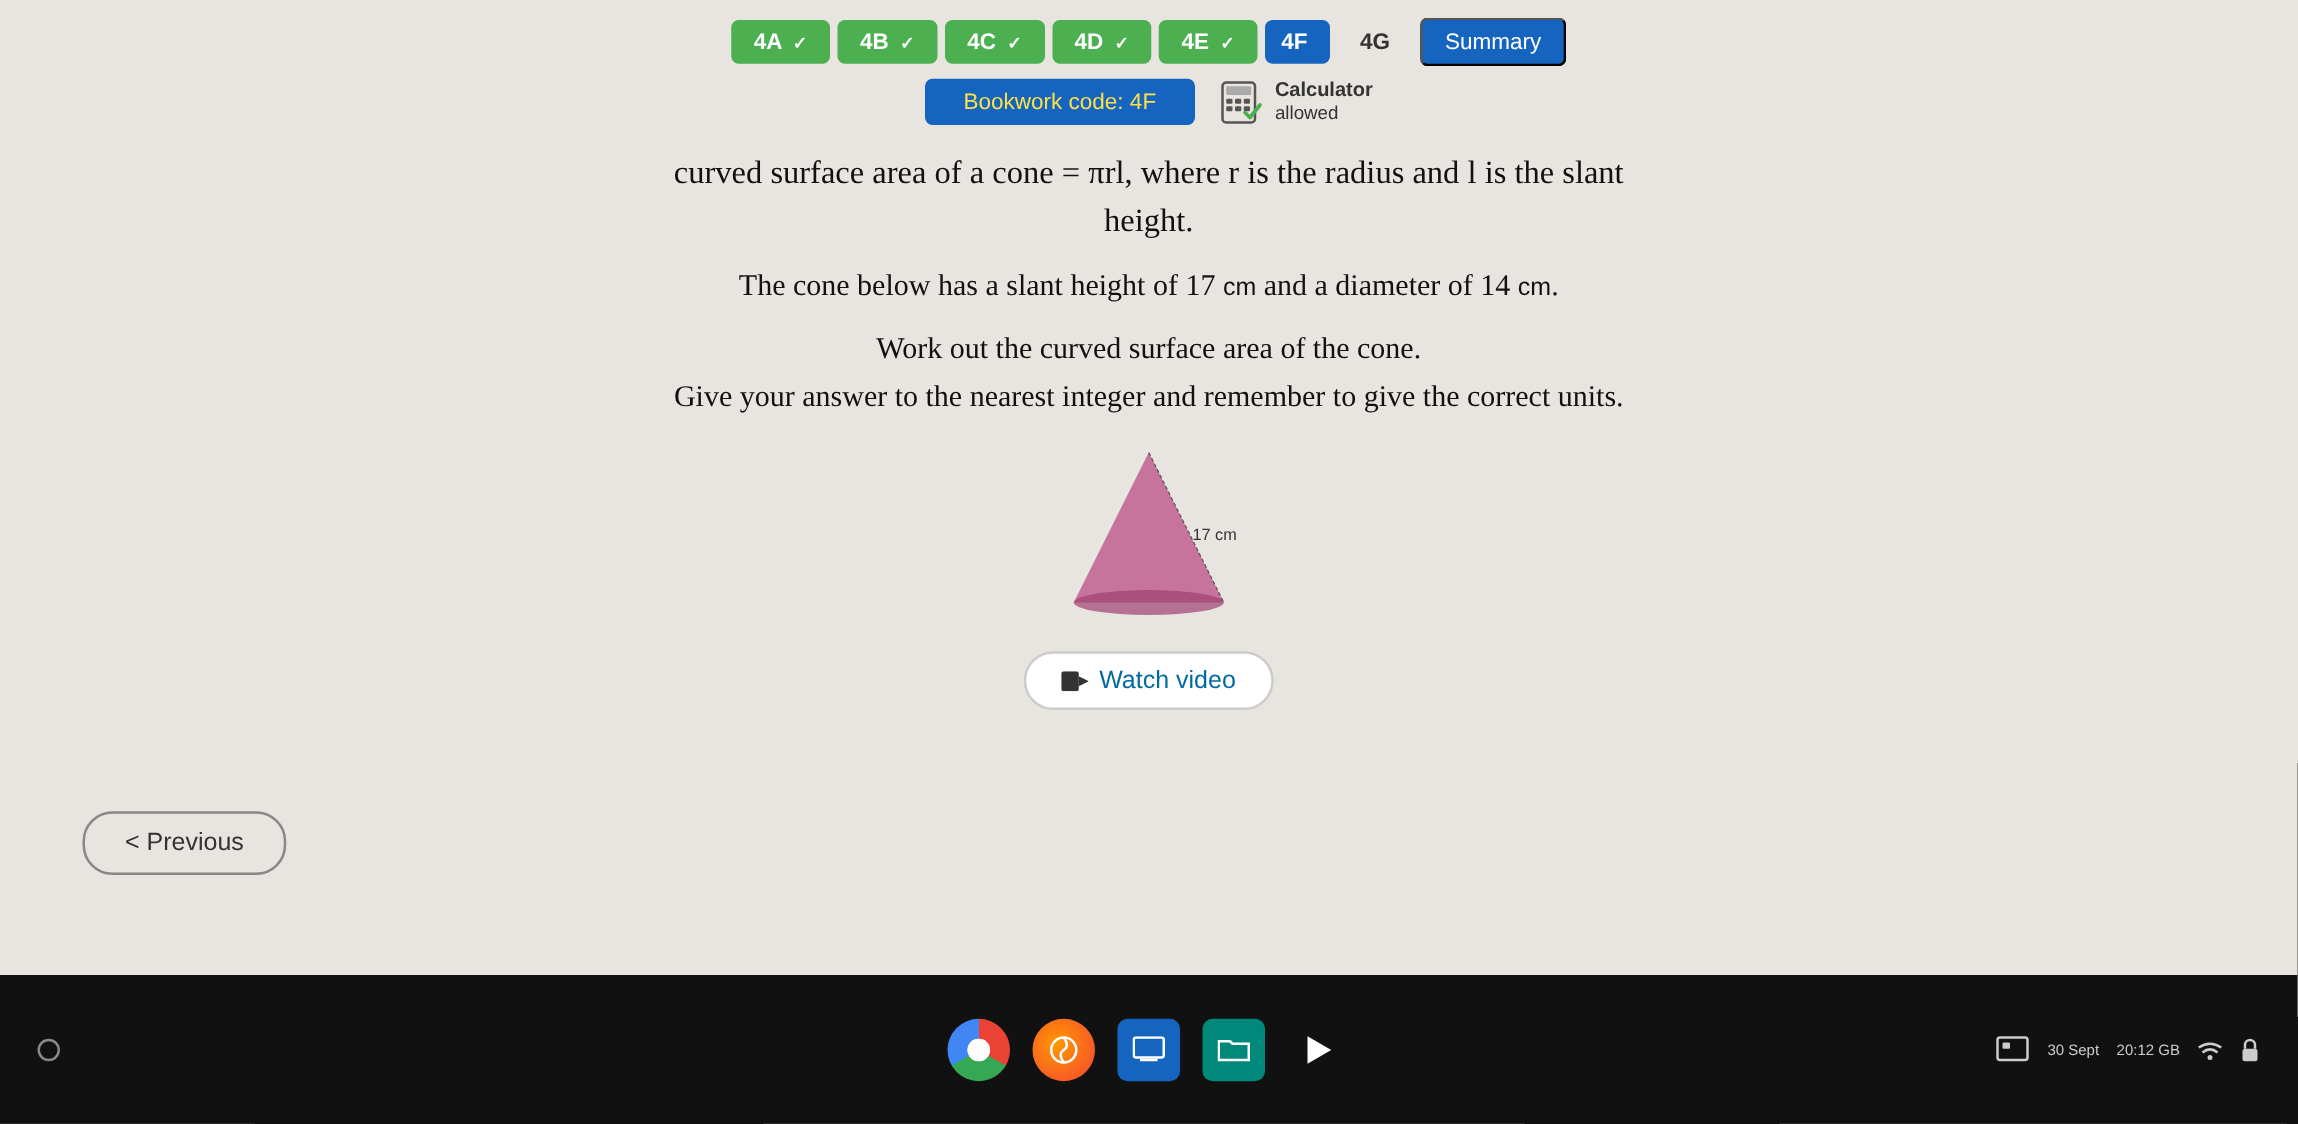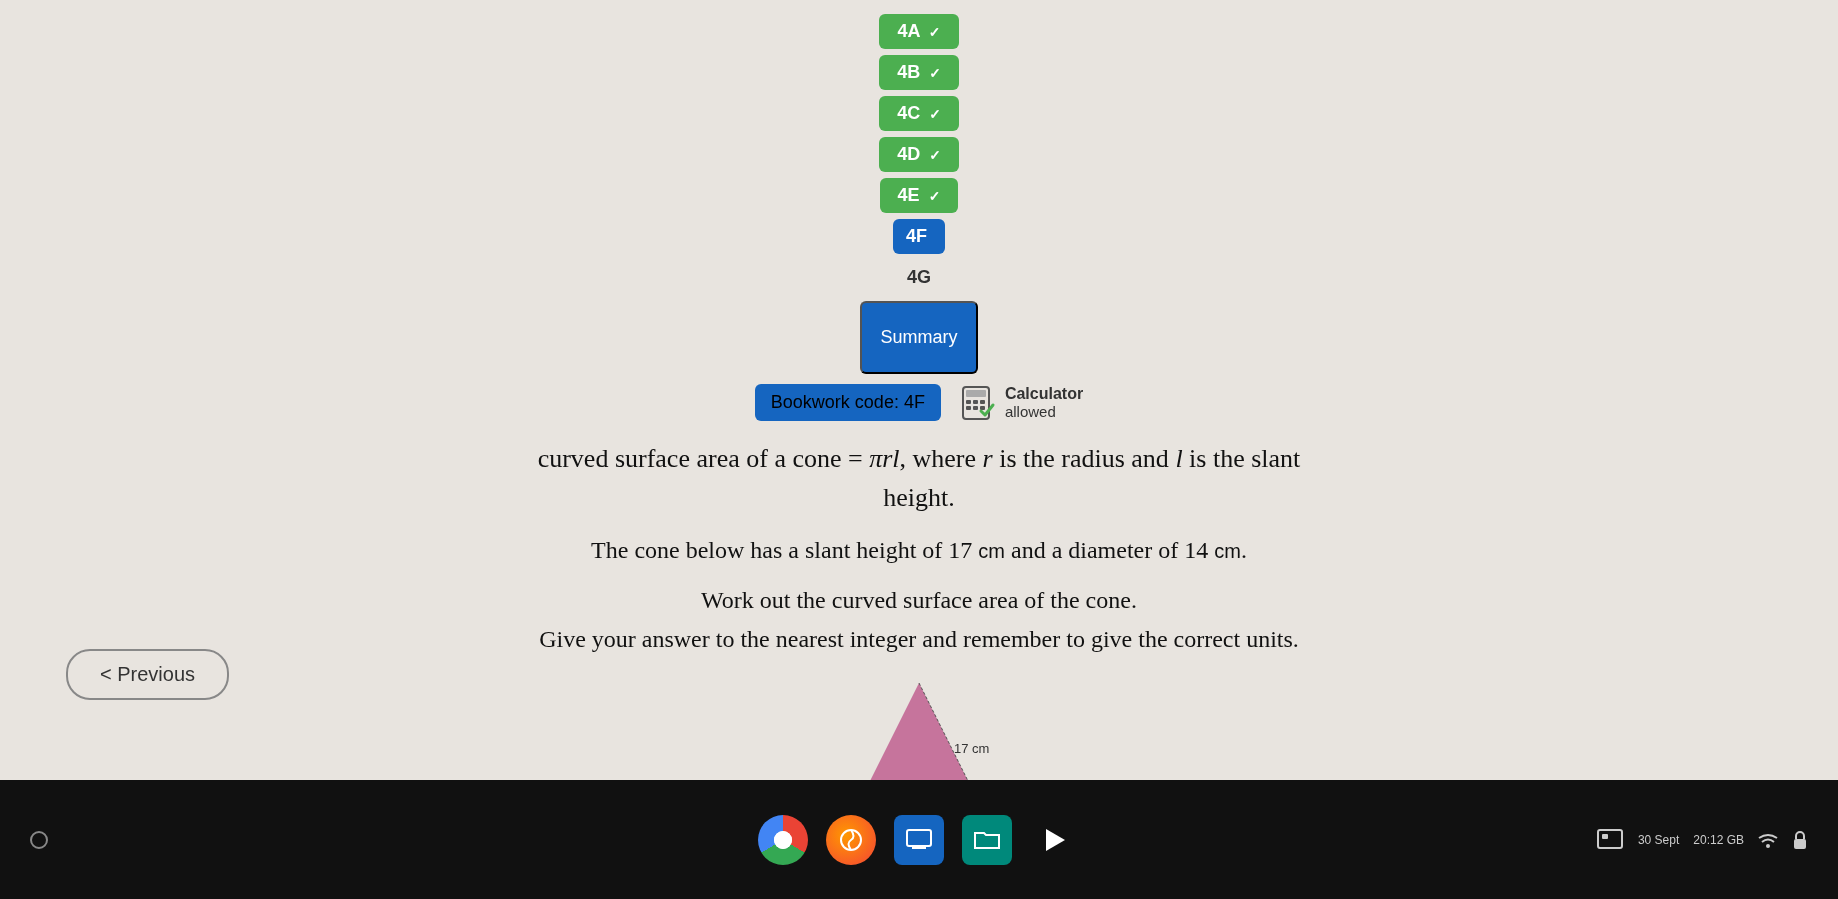--- a/index.html
+++ b/index.html
@@ -25,21 +25,20 @@
     }
 
     
     .nav-tabs {
       display: flex;
       align-items: center;
       justify-content: center;
       gap: 6px;
       padding: 14px 0 10px 0;
       width: 100%;
-      flex-direction: column;
     }
 
     .tab {
       padding: 7px 18px;
       border-radius: 6px;
       font-size: 18px;
       font-weight: bold;
       cursor: pointer;
       font-family: Arial, sans-serif;
     }
@@ -60,21 +59,21 @@
     .tab-inactive {
       background: transparent;
       color: #333;
       border: none;
       font-size: 18px;
     }
 
     .tab-summary {
       background: #1565c0;
       color: white;
-      padding: 24px 18px;
+      padding: 7px 18px;
       border-radius: 6px;
       font-size: 18px;
       font-family: Arial, sans-serif;
       cursor: pointer;
     }
 
     .checkmark {
       font-size: 14px;
       margin-left: 4px;
     }
@@ -82,22 +81,22 @@
     
     .info-row {
       display: flex;
       align-items: center;
       gap: 20px;
       margin-bottom: 18px;
     }
 
     .bookwork-badge {
       background: #1565c0;
-      color: #000000;
-      padding: 8px 16px;
+      color: #fde047;
+      padding: 8px 31px;
       border-radius: 6px;
       font-size: 18px;
       font-family: Arial, sans-serif;
       font-weight: 500;
     }
 
     .calculator-allowed {
       display: flex;
       align-items: center;
       gap: 8px;
@@ -267,21 +266,21 @@
     .taskbar-right {
       display: flex;
       align-items: center;
       gap: 14px;
       color: #ccc;
       font-size: 12px;
       font-family: Arial, sans-serif;
     }
 
     
-    .math-italic { font-style: italic; }
+    .math-italic { }
   </style>
 </head>
 <body>
 
 <div class="main-content">
 
   <div class="nav-tabs">
     <button class="tab tab-completed">
       4A <span class="checkmark">✓</span>
     </button>

